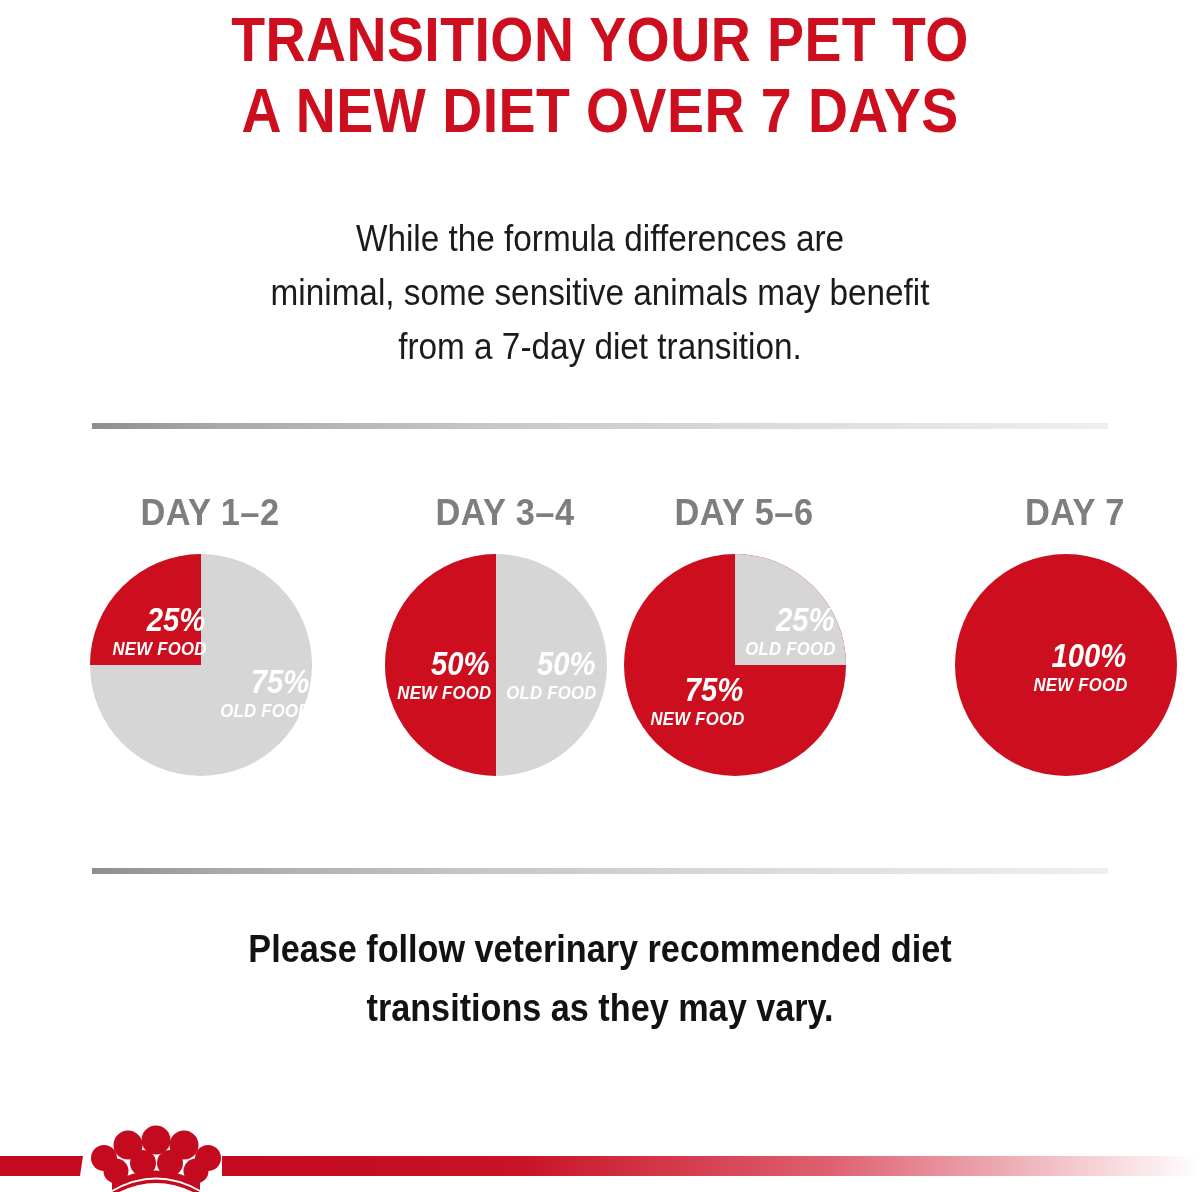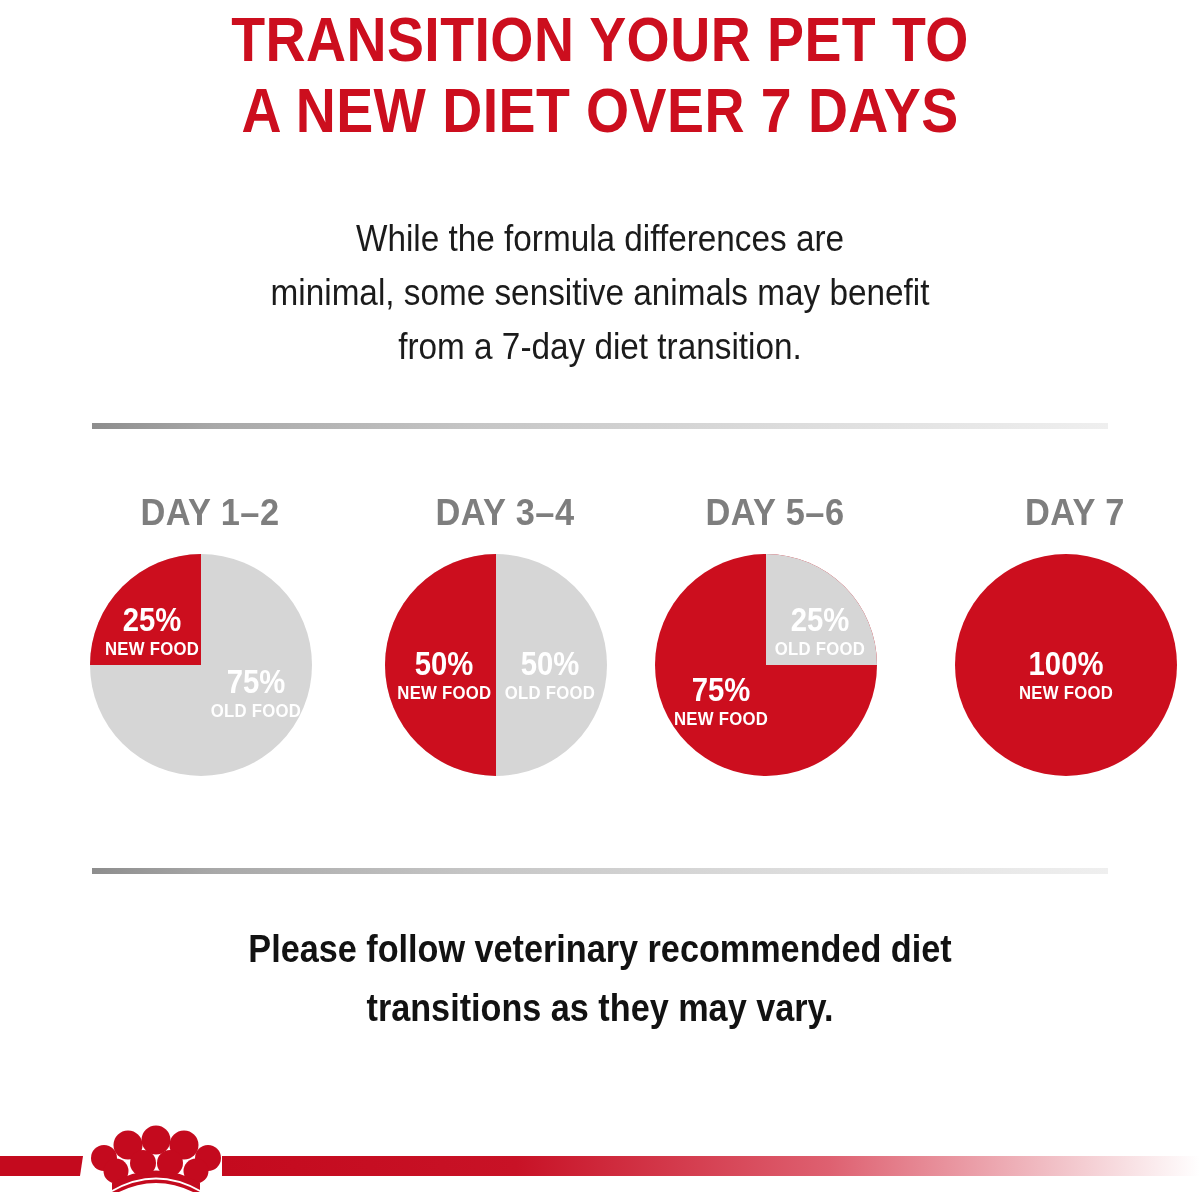--- a/index.html
+++ b/index.html
@@ -75,21 +75,21 @@
     height: 320px;
   }
   .pie-cell {
     position: absolute;
     top: 0;
     width: 260px;
     height: 320px;
   }
   .pie-cell.c0 { left: 80px; }
   .pie-cell.c1 { left: 375px; }
-  .pie-cell.c2 { left: 645px; }
+  .pie-cell.c2 { left: 614px; }
   .pie-cell.c3 { left: 945px; }
 
   .day-label {
     position: absolute;
     top: 0;
     left: 0;
     width: 260px;
     text-align: center;
     color: #7e7e7e;
     font-weight: bold;
@@ -105,24 +105,25 @@
     position: absolute;
     top: 62px;
     left: 10px;
     width: 222px;
     height: 222px;
   }
   .pie-svg { display: block; width: 222px; height: 222px; }
 
   .pie-text {
     position: absolute;
-    text-align: center;
+    text-align: right;
     line-height: 1;
     white-space: nowrap;
     pointer-events: none;
+    font-style: italic;
   }
   .pie-text .pct {
     display: block;
     font-weight: bold;
     font-size: 34px;
     line-height: 35px;
     letter-spacing: 0px;
     transform: scaleX(0.86);
   }
   .pie-text .kind {
@@ -136,21 +137,21 @@
   .pie-text.on-red  .pct, .pie-text.on-red  .kind { color: #ffffff; }
   .pie-text.on-gray .pct, .pie-text.on-gray .kind { color: #ffffff; }
 
   
   .lbl-a { left: 0;    top: 48px;  width: 124px; }   
   .lbl-b { left: 104px; top: 110px; width: 124px; }  
   .lbl-c { left: 6px;   top: 92px;  width: 106px; }  
   .lbl-d { left: 112px; top: 92px;  width: 106px; }  
   .lbl-e { left: 112px; top: 48px;  width: 106px; }  
   .lbl-f { left: 4px;   top: 118px; width: 124px; }  
-  .lbl-g { left: 41px;  top: 92px;  width: 140px; }  
+  .lbl-g { left: 41px;  top: 84px;  width: 140px; }  
 
   
   .closing {
     position: absolute;
     top: 920px;
     left: 0;
     width: 1200px;
     text-align: center;
     color: #121212;
     font-size: 38px;

